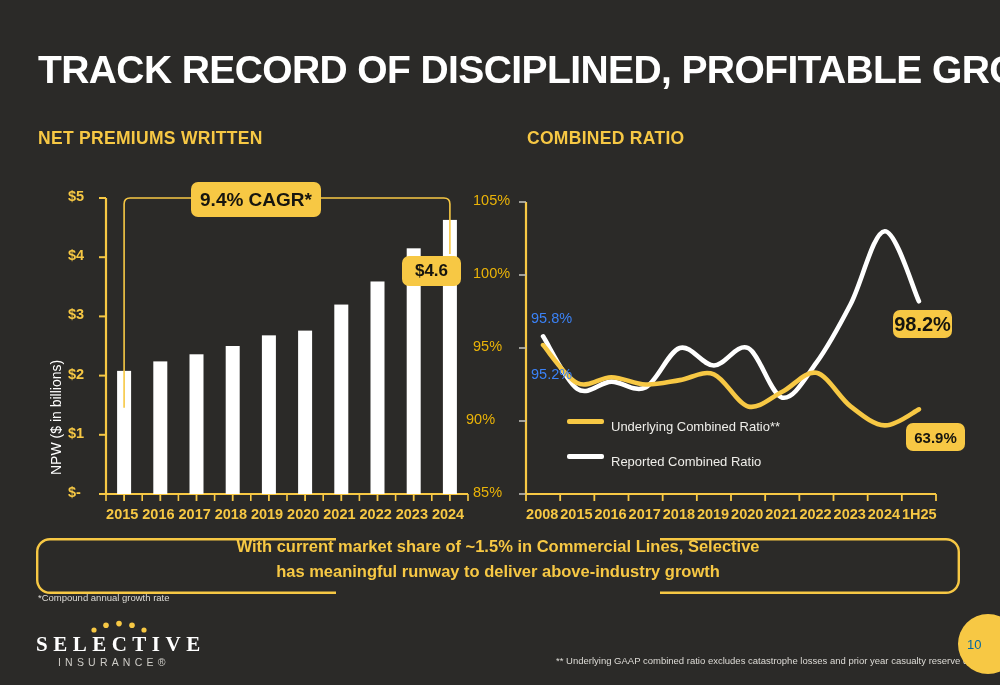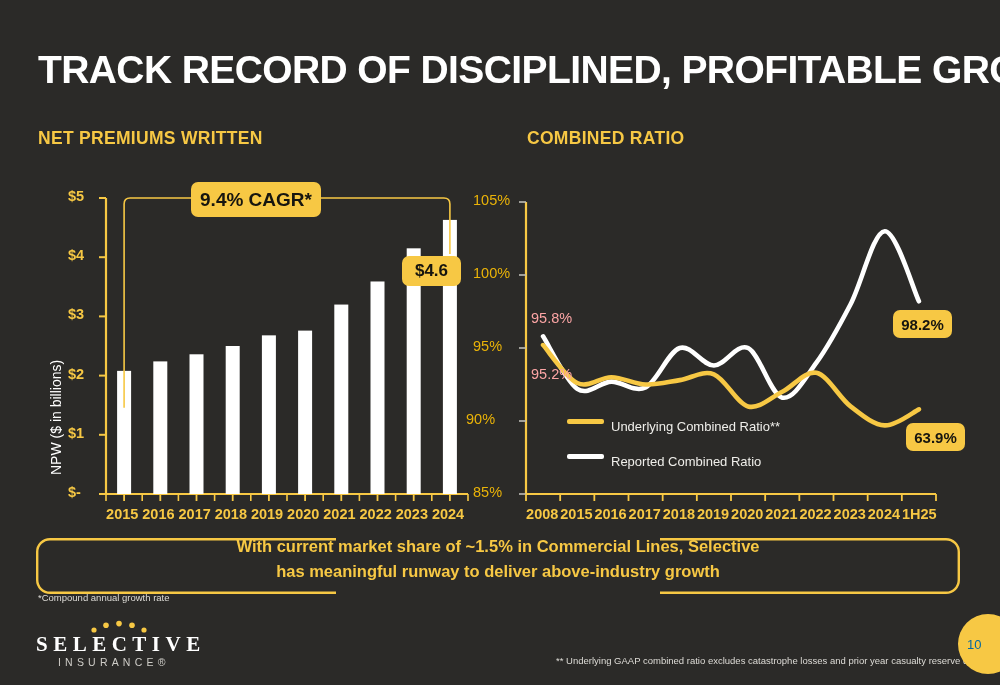--- a/index.html
+++ b/index.html
@@ -39,39 +39,39 @@
   
   .badge{
     position:absolute;
     background:#f7c844;color:#16150f;
     font-weight:bold;border-radius:7px;
     display:flex;align-items:center;justify-content:center;
     white-space:nowrap;
   }
   #cagr-badge{left:191px;top:182px;width:130px;height:35px;font-size:19px;}
   #npw-last-badge{left:402px;top:240px;width:59px;height:30px;font-size:17px;margin-top:16px;}
-  #cr-rep-badge{left:893px;top:310px;width:59px;height:28px;font-size:15px;}
+  #cr-rep-badge{left:893px;top:310px;width:59px;height:28px;font-size:20px;}
   #cr-und-badge{left:906px;top:423px;width:59px;height:28px;font-size:15px;}
 
   
   .ax-lbl{
     position:absolute;font-size:14.5px;font-weight:bold;
     color:#f7c844;white-space:nowrap;
   }
   .ax-lbl-w{
     position:absolute;font-size:14.5px;
     color:#eab308;white-space:nowrap;
   }
   .npw-ylab{
     position:absolute;left:18px;top:300px;
     transform:rotate(-90deg);transform-origin:left top;
     font-size:14px;color:#ffffff;white-space:nowrap;
   }
   .pt-lbl{
-    position:absolute;font-size:14.5px;color:#fca5a5;white-space:nowrap;
+    position:absolute;font-size:14.5px;color:#3b82f6;white-space:nowrap;
   }
 
   
   .legend-item{position:absolute;display:flex;align-items:flex-start;gap:7px;}
   .legend-swatch{width:37px;height:5px;border-radius:2px;display:block;}
   .legend-text{font-size:13px;color:#efeeea;white-space:nowrap;}
   #leg-und{left:567px;top:419px;}
   #leg-rep{left:567px;top:454px;}
 
   

